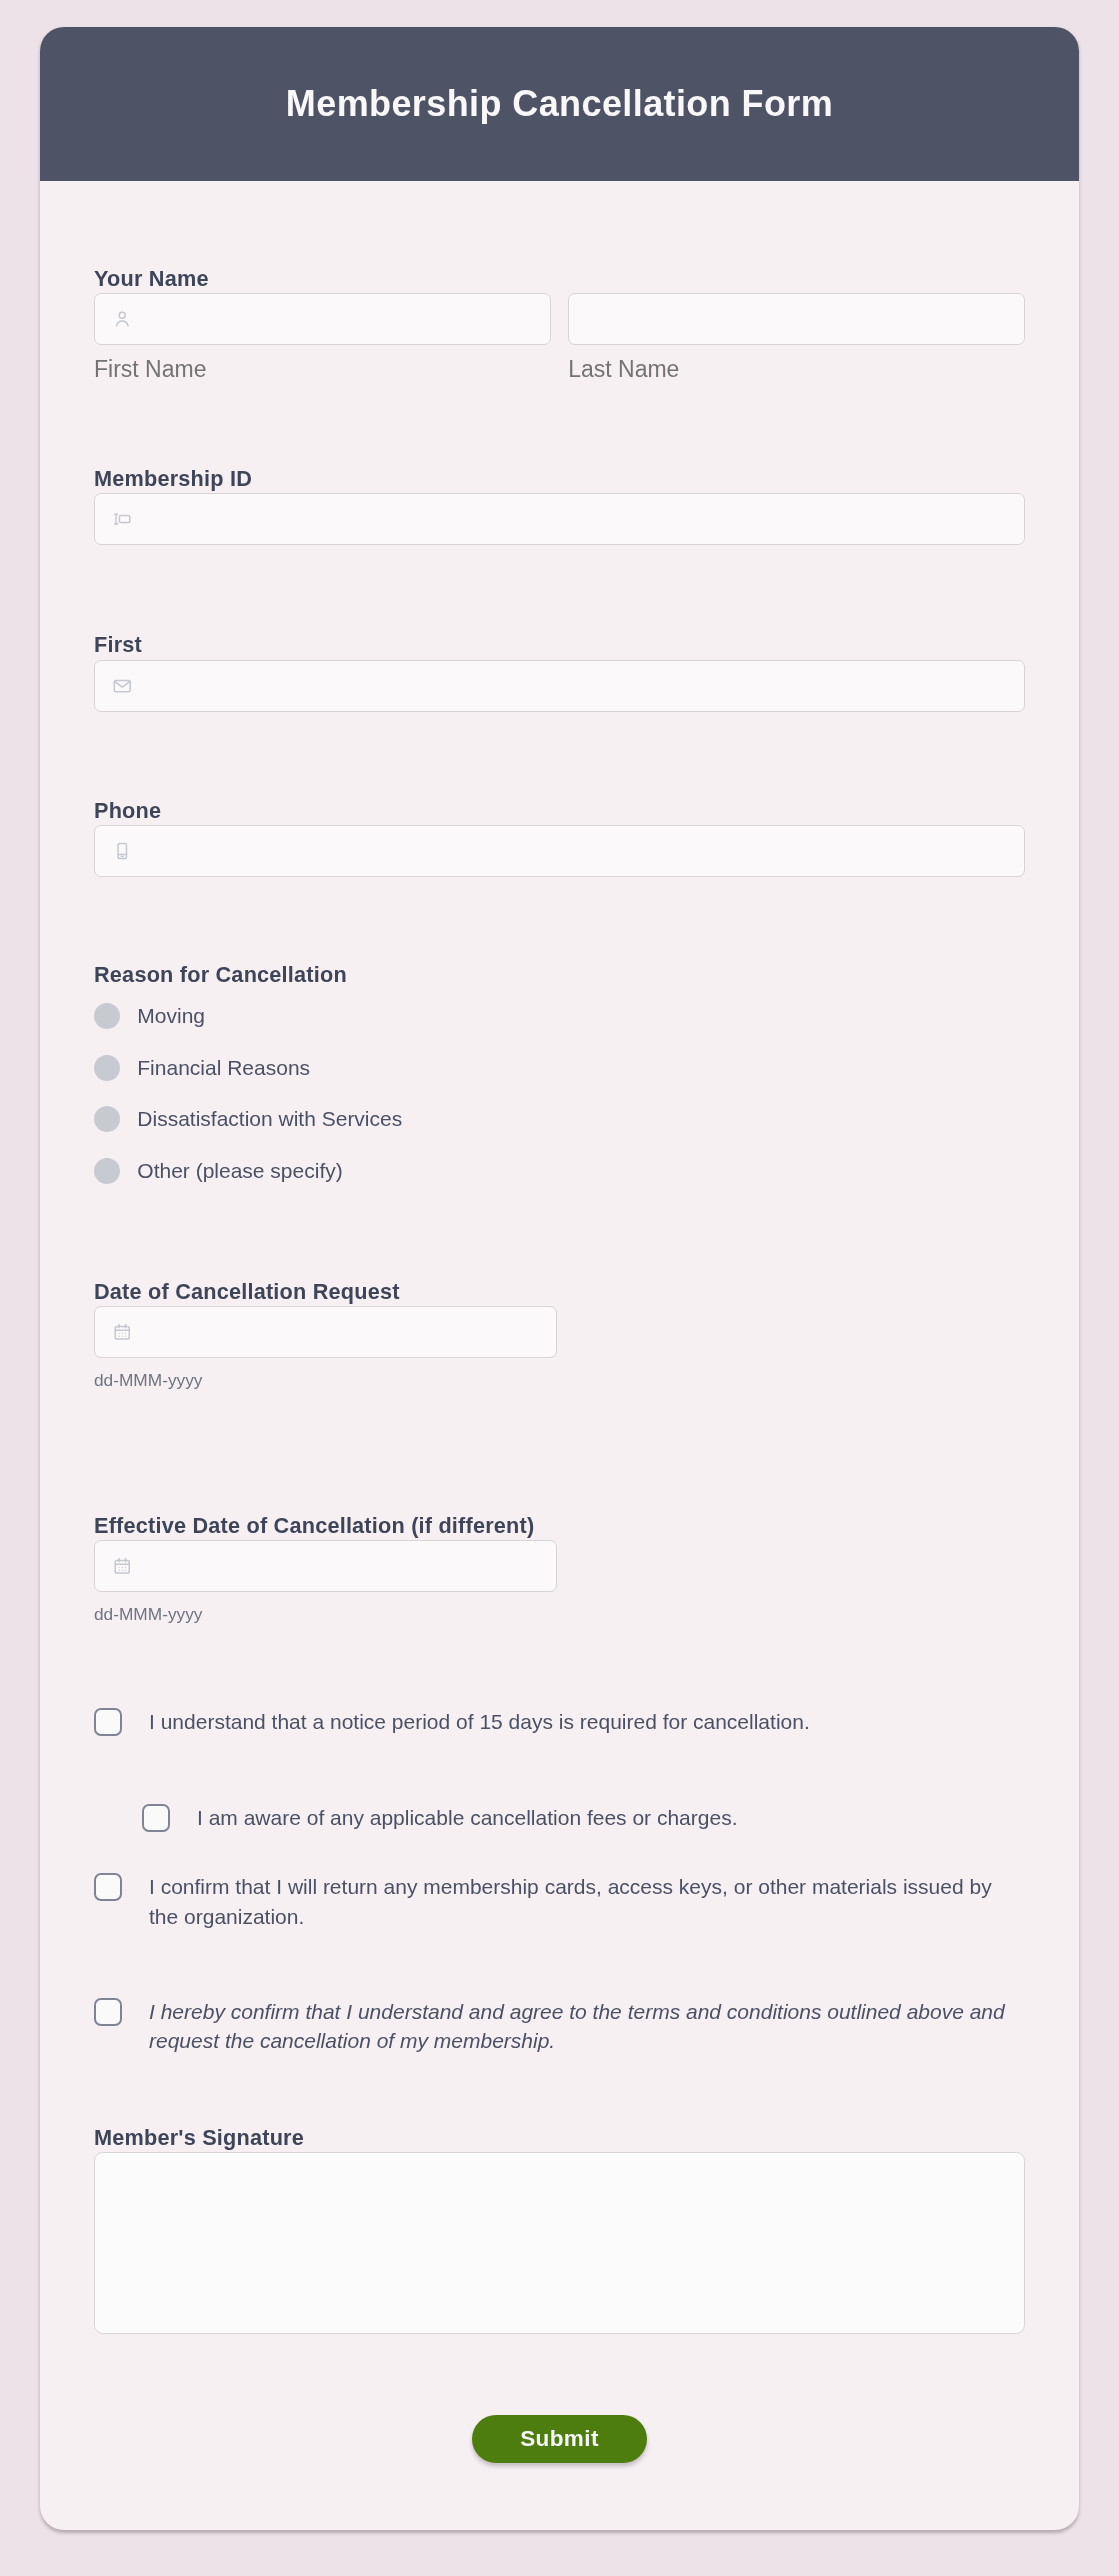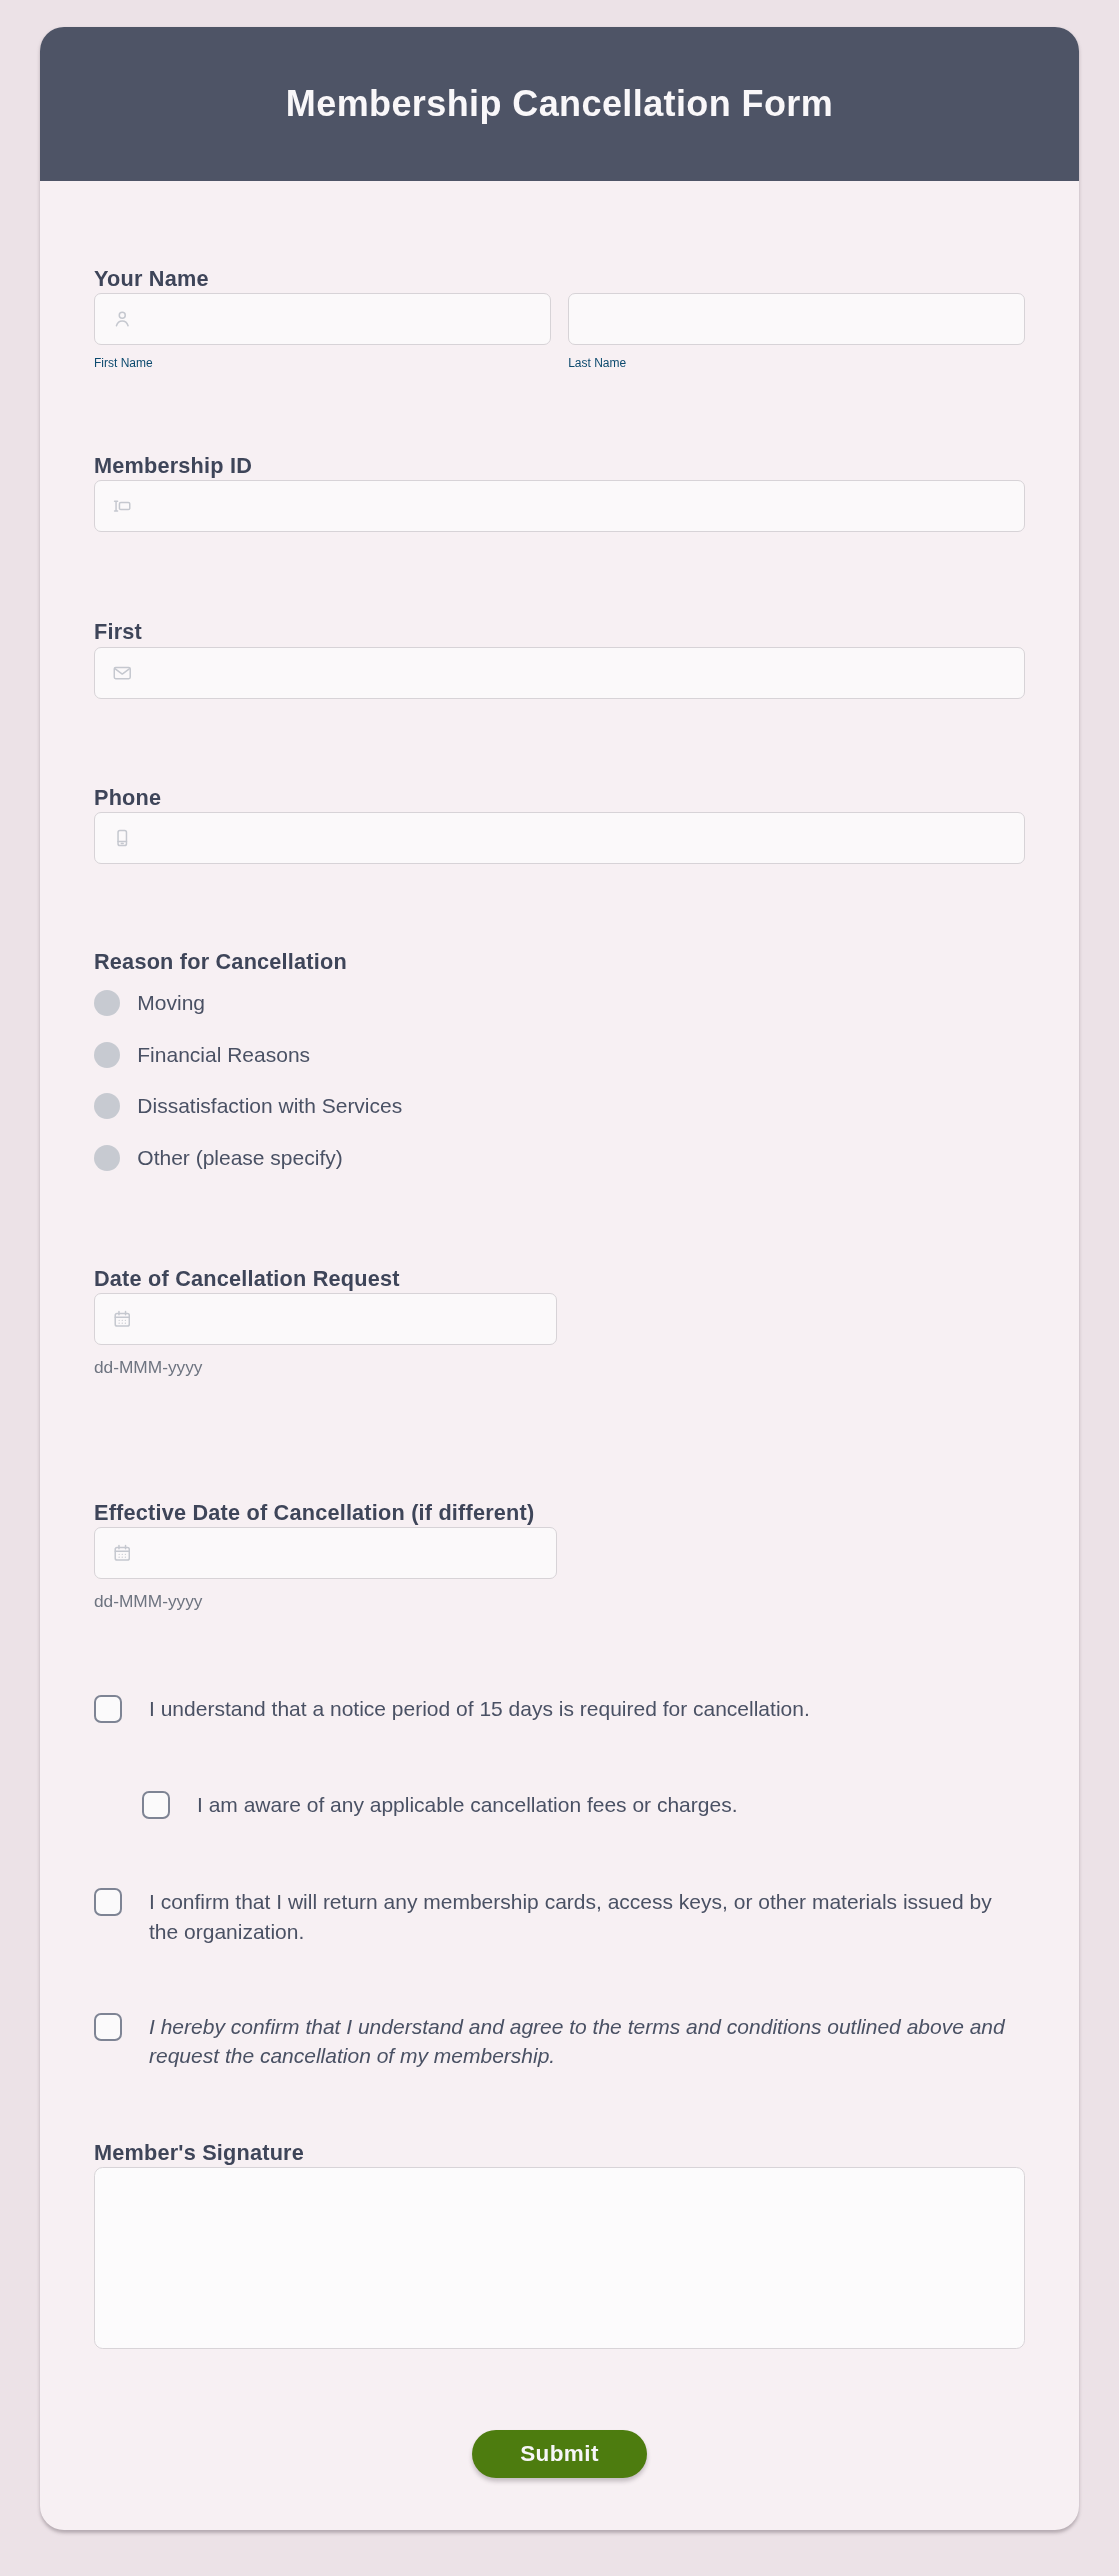--- a/index.html
+++ b/index.html
@@ -49,21 +49,21 @@
     border: 1.7px solid #d7d3d7;
     border-radius: 7px;
     font-size: 21px; color: #3e4559;
     padding: 0 15.6px 0 55px;
     outline: none;
     font-family: "Liberation Sans", sans-serif;
   }
   input.no-icon { padding-left: 15.6px; }
   .name-row { display: flex; gap: 17.3px; }
   .name-col { flex: 1; }
-  .sub-label { font-size: 12px; color: #0c4a6e; margin-top: 10.4px; }
+  .sub-label { font-size: 23px; color: #737373; margin-top: 10.4px; }
   .hint { font-size: 17.3px; color: #6e7480; margin-top: 12px; }
 
   .f-name  { margin-bottom: 81px; }
   .f-mid   { margin-bottom: 85px; }
   .f-email { margin-bottom: 84px; }
   .f-phone { margin-bottom: 83px; }
   .f-reason{ margin-bottom: 92px; }
   .f-date1 { margin-bottom: 120px; }
   .f-date2 { margin-bottom: 82px; }
   .date-wrap { width: 463px; }
@@ -72,21 +72,21 @@
   .option-row { display: flex; align-items: center; gap: 17.3px; height: 28px; margin-bottom: 23.4px; }
   .option-row:last-child { margin-bottom: 0; }
   .radio {
     width: 26px; height: 26px; border-radius: 50%;
     background: #c7cad1; flex: none;
   }
   .option-label { font-size: 21px; color: #4a5164; }
 
   .check-row { display: flex; align-items: flex-start; gap: 27px; }
   .cb-1 { margin-bottom: 66px; }
-  .cb-2 { margin-bottom: 68px; padding-left: 48px; }
+  .cb-2 { margin-bottom: 40px; padding-left: 48px; }
   .cb-3 { margin-bottom: 66px; }
   .cb-4 { margin-bottom: 67px; font-style: italic; }
   .checkbox {
     width: 28px; height: 28px; flex: none;
     border: 2.6px solid #7e8494;
     border-radius: 7px;
     background: #fbfafb;
     margin-top: 0.9px;
   }
   .check-text { font-size: 21px; line-height: 29.4px; color: #4a5164; max-width: 883px; }

